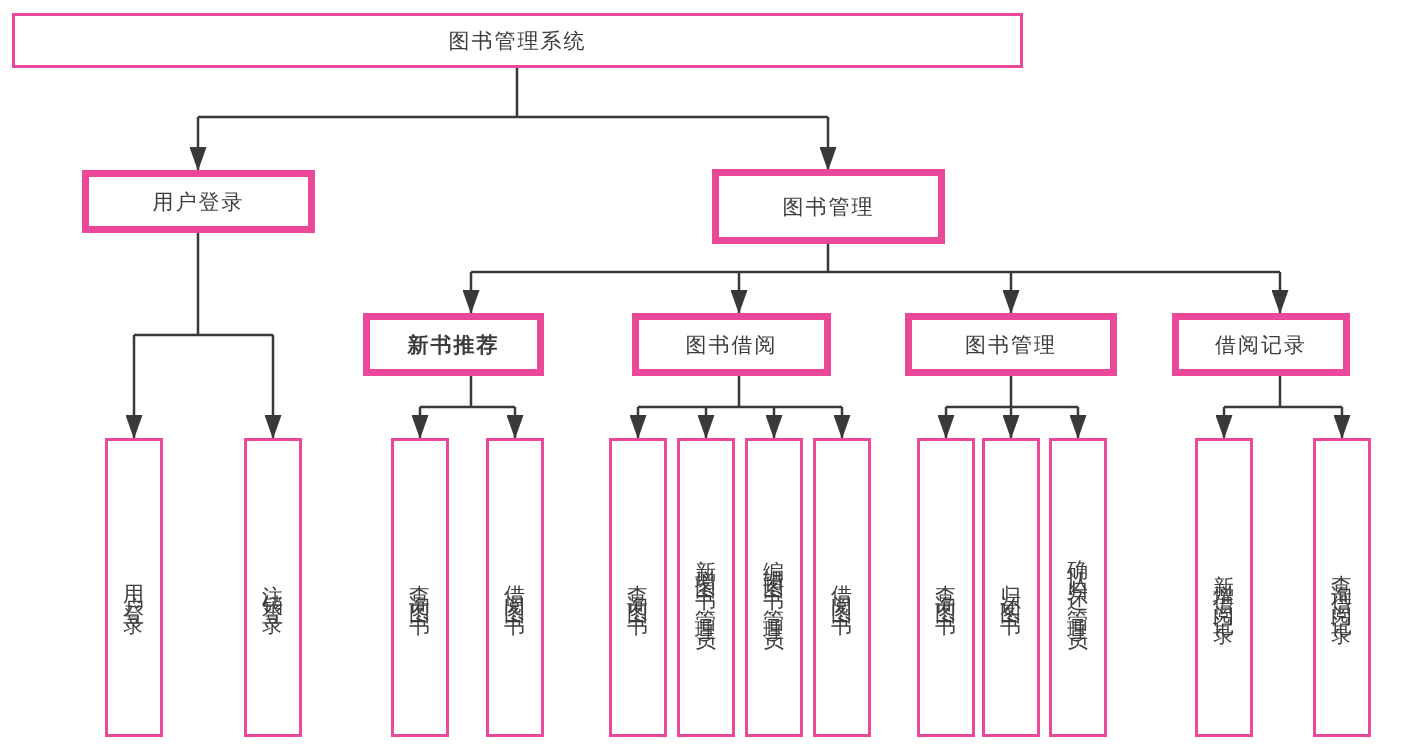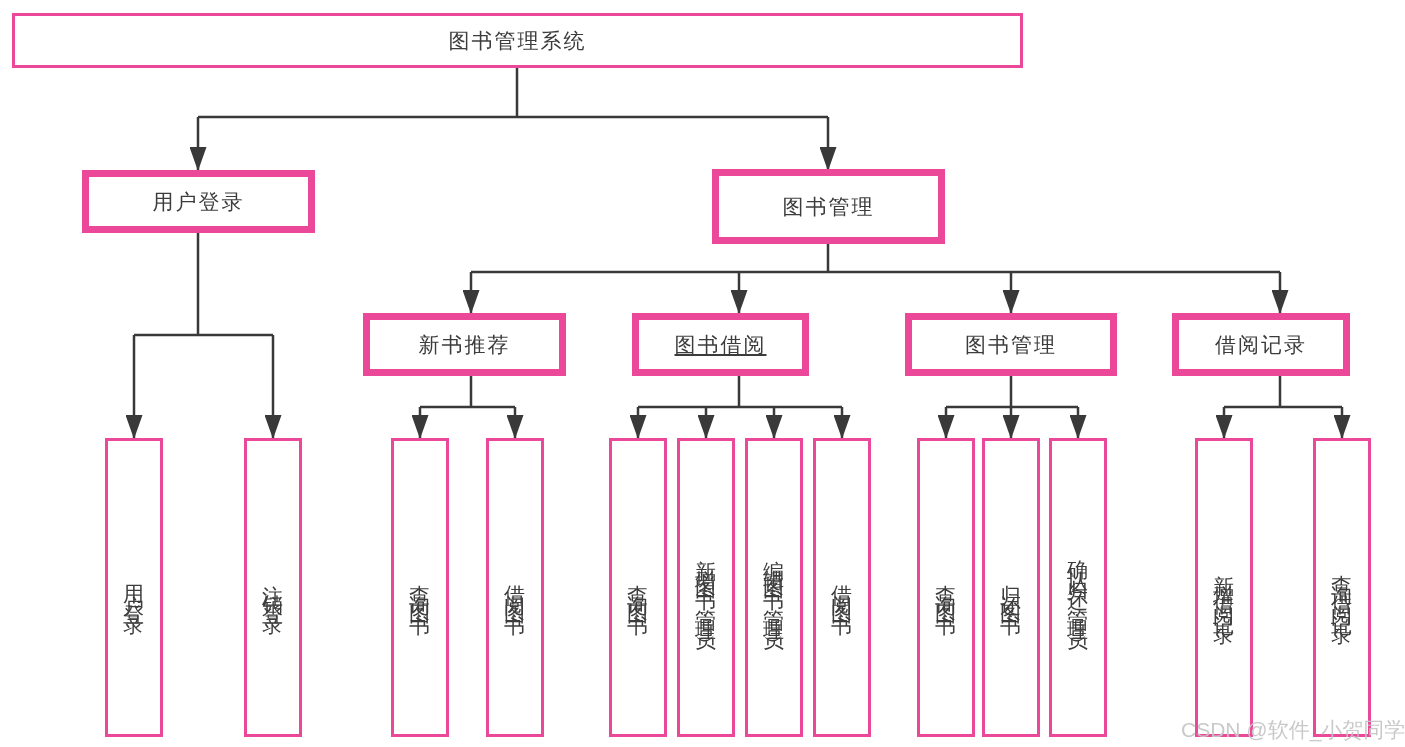--- a/index.html
+++ b/index.html
@@ -91,22 +91,22 @@
       <path marker-end="url(#ah)" d="M1224 407 V438"></path>
       <path marker-end="url(#ah)" d="M1342 407 V438"></path>
     </g>
   </svg>
 
   <div class="box" style="left:12px; top:13px; width:1011px; height:55px; border-width:3px;">图书管理系统</div>
 
   <div class="box" style="left:82px; top:170px; width:233px; height:63px;">用户登录</div>
   <div class="box" style="left:712px; top:169px; width:233px; height:75px;">图书管理</div>
 
-  <div class="box" style="left:363px; top:313px; width:203px; height:63px;">新书推荐</div>
-  <div class="box" style="left:632px; top:313px; width:177px; height:63px;text-decoration:underline;">图书借阅</div>
+  <div class="box" style="left:363px; top:313px; width:181px; height:63px;font-weight:bold;">新书推荐</div>
+  <div class="box" style="left:632px; top:313px; width:199px; height:63px;">图书借阅</div>
   <div class="box" style="left:905px; top:313px; width:212px; height:63px;">图书管理</div>
   <div class="box" style="left:1172px; top:313px; width:178px; height:63px;">借阅记录</div>
 
   <div class="box leaf" style="left:105px; top:438px; width:58px; height:299px;">
       <span>用户登录</span>
     </div>
   <div class="box leaf" style="left:244px; top:438px; width:58px; height:299px;">
       <span>注销登录</span>
     </div>
 
@@ -140,15 +140,14 @@
       <span>确认归还（管理员）</span>
     </div>
 
   <div class="box leaf" style="left:1195px; top:438px; width:58px; height:299px;">
       <span>新增借阅记录</span>
     </div>
   <div class="box leaf" style="left:1313px; top:438px; width:58px; height:299px;">
       <span>查询借阅记录</span>
     </div>
 
-  <div class="watermark">CSDN @软件_小贺同学</div>
 
 </div>
 
 </body></html>

